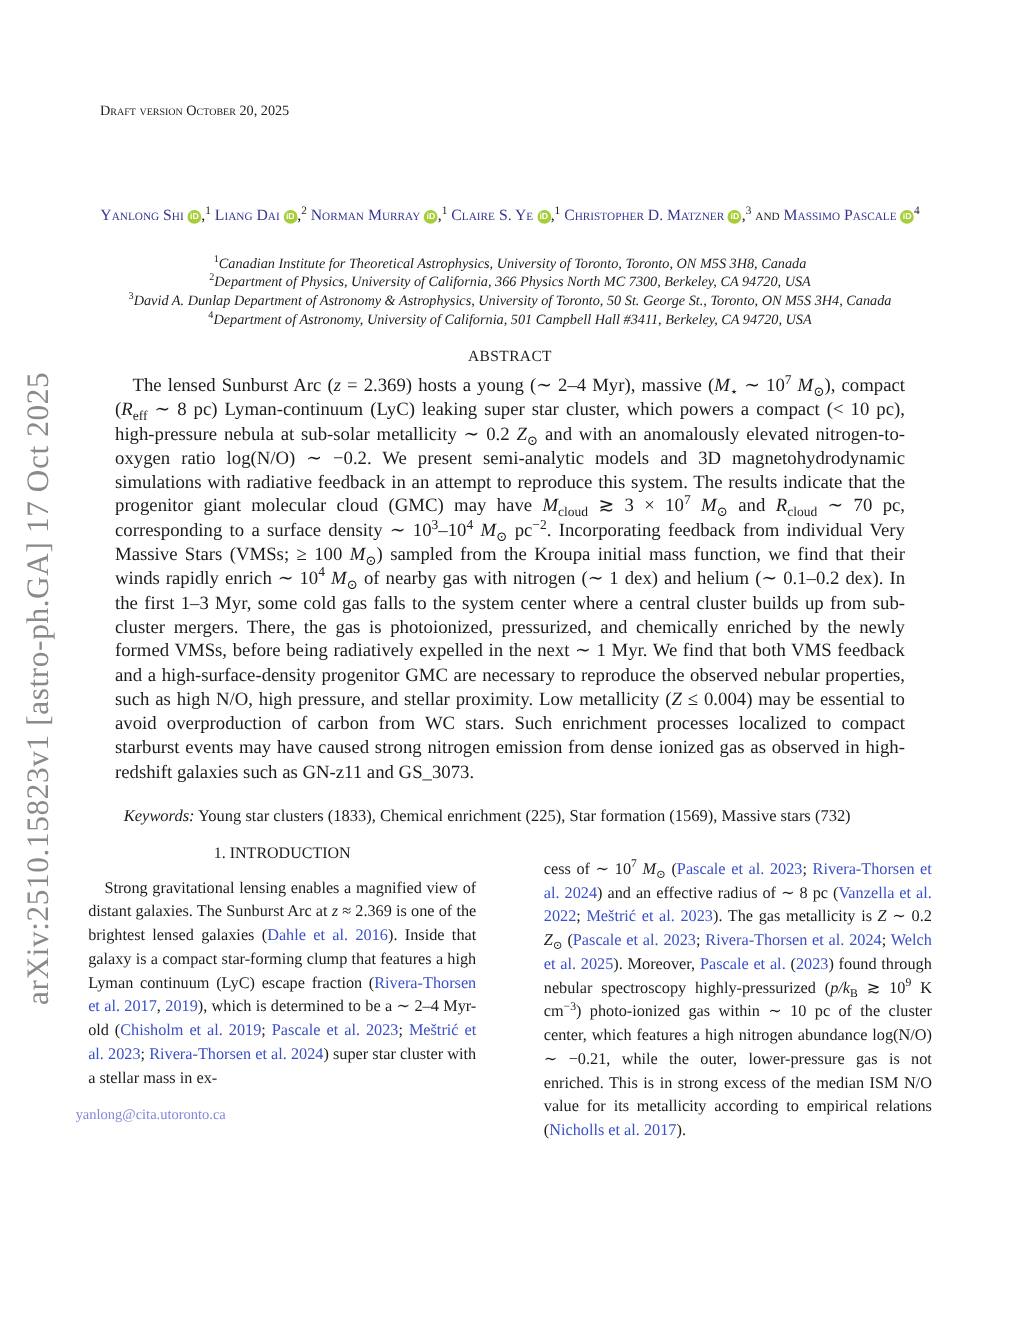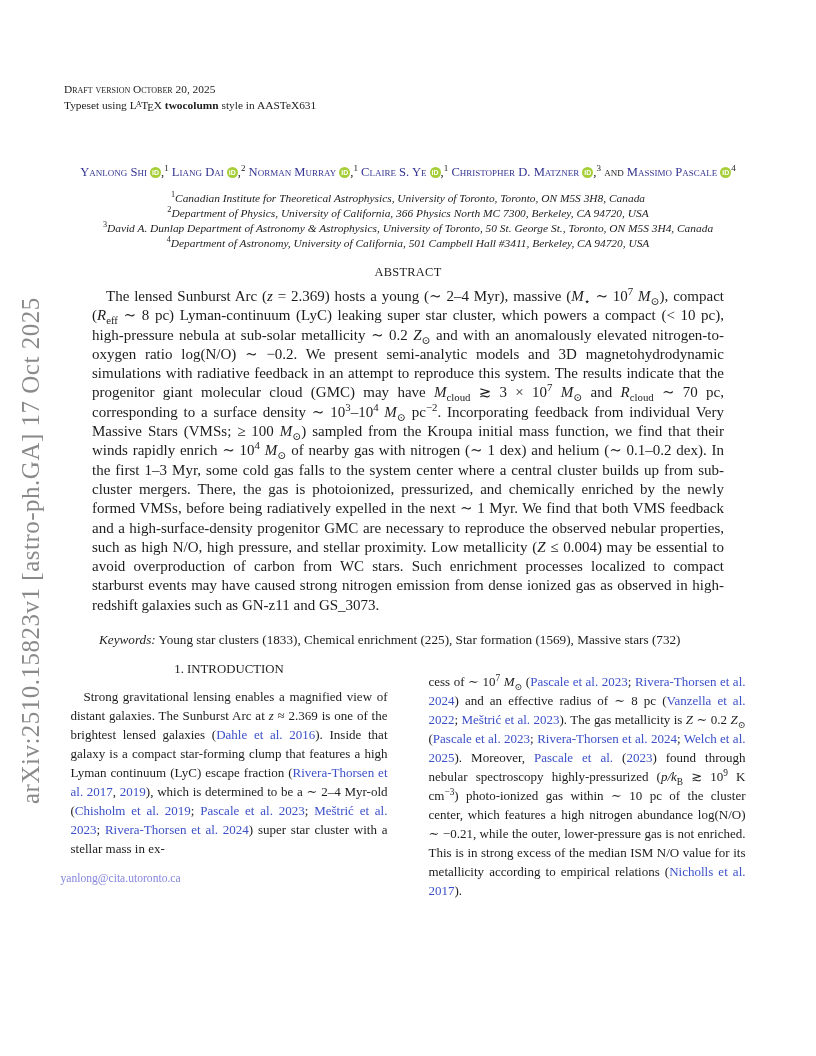--- a/index.html
+++ b/index.html
@@ -20,71 +20,70 @@
   .lx-a{font-size:0.72em;vertical-align:0.22em;margin-left:-0.10em;margin-right:-0.06em;}
   .lx-e{font-size:0.95em;vertical-align:-0.2em;margin-left:-0.08em;margin-right:-0.02em;}
 
   .arxiv-sidebar{
     position:absolute;left:17px;top:250px;height:602px;
     writing-mode:vertical-rl;transform:rotate(180deg);
     text-align:center;white-space:nowrap;
     font-size:25px;color:#8a8a8a;letter-spacing:0.5px;
   }
 
-  .draft-header{position:absolute;left:64px;top:82px;font-size:11.4px;line-height:15px;}
+  .draft-header{position:absolute;left:80px;top:82px;font-size:11.4px;line-height:15px;}
 
   .content{padding-top:152px;}
 
   .title{
     margin:0 auto;max-width:648px;
     text-align:center;font-size:14.8px;font-weight:bold;line-height:19px;
   }
   .authors{
     margin:12px auto 0 auto;max-width:660px;
     text-align:center;font-variant:small-caps;font-size:12.6px;line-height:17px;
   }
   .aname{color:#353591;}
   .orcid{
     display:inline-block;width:11px;height:11px;border-radius:50%;
     background:#a6ce39;color:#fff;font-size:7px;line-height:11px;text-align:center;
     font-weight:bold;font-family:"Liberation Sans",sans-serif;font-variant:normal;
     margin-left:3px;vertical-align:1px;
   }
-  .affils{margin-top:10px;text-align:center;font-size:11.4px;line-height:15px;}
+  .affils{margin-top:23px;text-align:center;font-size:11.4px;line-height:15px;}
   .affil .it{font-style:italic;}
 
   .abs-heading{margin-top:14px;text-align:center;font-size:12.4px;letter-spacing:0.3px;}
   .abstract{
     width:632px;margin:7px auto 16px auto;
     font-size:15px;line-height:19.3px;text-align:justify;text-indent:14px;
   }
   .keywords{
     width:618px;margin:15px auto 0 auto;
     font-size:13.2px;line-height:18px;
     padding-left:80px;text-indent:-80px;box-sizing:border-box;
   }
 
-  .columns{display:flex;gap:21px;width:695px;margin:13px auto 0 auto;}
+  .columns{display:flex;gap:34px;width:695px;margin:13px auto 0 auto;}
   .col{width:337px;}
   .sec-heading{text-align:center;font-size:12.8px;margin-bottom:6px;}
   .body-par{margin:10px;font-size:13px;line-height:19px;text-align:justify;}
   .body-par.indent{text-indent:13px;}
   .footnote{margin-top:13px;font-size:11.6px;line-height:16px;}
   .email{color:#8585dd;}
 </style>
 </head>
 <body>
 
 <div class="page">
 
   <div class="arxiv-sidebar">arXiv:2510.15823v1  [astro-ph.GA]  17 Oct 2025</div>
 
   <div class="draft-header">
     <div class="sc">Draft version October 20, 2025</div>
-    <div><span>Typeset using </span><span>L</span><span class="lx-a">A</span><span>T</span><span class="lx-e">E</span><span>X </span><span class="b">twocolumn</span><span> style in AASTeX631</span></div>
   </div>
 
   <div class="content">
 
 
     <div class="authors">
       <span class="author"><span></span><span class="aname">Yanlong Shi</span><span class="orcid">iD</span><span>,</span><sup>1</sup></span>
       <span class="author"><span></span><span class="aname">Liang Dai</span><span class="orcid">iD</span><span>,</span><sup>2</sup></span>
       <span class="author"><span></span><span class="aname">Norman Murray</span><span class="orcid">iD</span><span>,</span><sup>1</sup></span>
       <span class="author"><span></span><span class="aname">Claire S. Ye</span><span class="orcid">iD</span><span>,</span><sup>1</sup></span>

